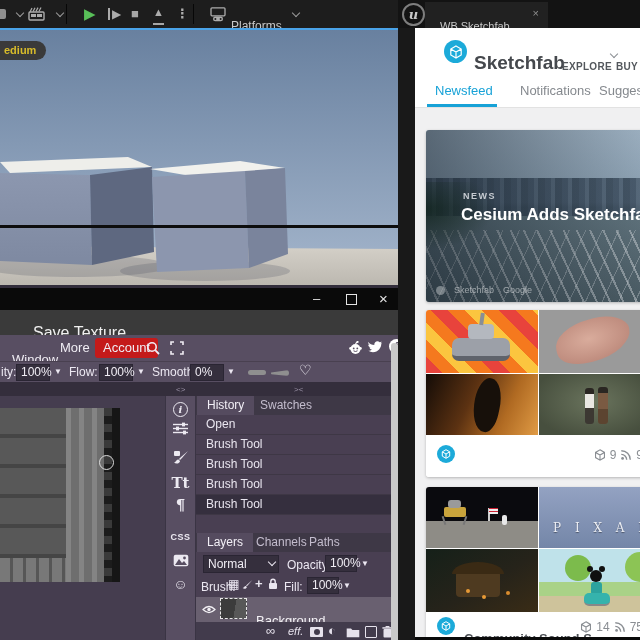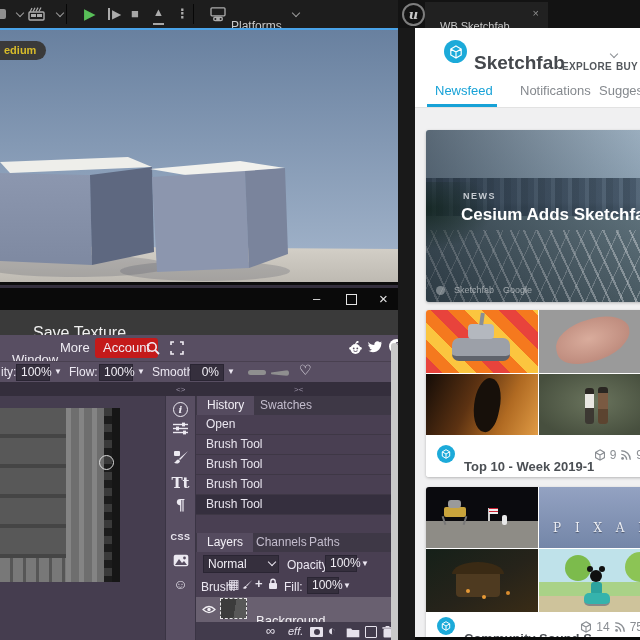--- a/index.html
+++ b/index.html
@@ -8,34 +8,34 @@
   .abs{position:absolute;}
   .nw{white-space:nowrap;margin-top:12px;}
   .chev{display:inline-block;width:5px;height:5px;border-right:1.5px solid #9a9a9a;border-bottom:1.5px solid #9a9a9a;
         transform:rotate(45deg);vertical-align:middle;margin:-2px 0 0 5px;}
   .chev.dark{border-color:#8a8e93;}
   
   #ue-toolbar{left:0;top:0;width:398px;height:28px;background:#1d1d1d;border-bottom:1px solid #0a0a0a;}
   .uesep{position:absolute;top:4px;bottom:4px;width:1px;background:#070707;}
   .ueicon{color:#acacac;font-size:13px;line-height:28px;}
   
-  #viewport{left:0;top:28px;width:398px;height:257px;background:#404040;}
+  #viewport{left:0;top:28px;width:398px;height:200px;background:#404040;}
   #vp-blue{left:0;top:0;width:100%;height:2px;background:#4aa3e8;}
   #vp-bottom{left:0;bottom:0;width:100%;height:3px;background:#0d0d0d;}
   #quality-badge{left:-8px;top:13px;height:19px;background:#3a3a3a;border-radius:10px;color:#d8bc2a;
     font-size:11px;font-weight:bold;line-height:19px;padding:0 10px 0 12px;}
   
   #pp{left:0;top:285px;width:398px;height:355px;background:#473f51;border-top:3px solid #332e3c;box-sizing:border-box;}
   #pp-chrome{left:0;top:0;width:100%;height:22px;background:#0a0a0a;}
   .winctl{color:#e4e4e4;font-size:13px;line-height:22px;}
   #pp-titlebar{left:0;top:22px;width:100%;height:25px;background:#3a3a3a;}
   #pp-title{left:33px;top:2px;color:#f0f0f0;font-size:16px;}
   #pp-menubar{left:0;top:47px;width:100%;height:26px;background:#584e62;}
   .ppmenu{color:#f0edf4;font-size:13px;line-height:26px;}
-  #pp-optbar{left:0;top:73px;width:100%;height:21px;background:#584e62;border-top:1px solid #494050;box-sizing:border-box;text-align:right;}
+  #pp-optbar{left:0;top:73px;width:100%;height:21px;background:#584e62;border-top:1px solid #494050;box-sizing:border-box;}
   .optlbl{color:#ece8f2;font-size:12px;line-height:20px;}
   .ppbox{background:#352f3d;border:1px solid #2a2533;color:#f0edf4;font-size:12px;line-height:15px;
          padding:0 4px;display:inline-block;box-sizing:border-box;}
   .dd{color:#ece8f2;font-size:8px;}
   #pp-strip{left:0;top:94px;width:100%;height:14px;background:#342e3c;color:#9a91a6;font-size:8px;}
   #pp-main{left:0;top:108px;width:398px;height:247px;background:#453d4f;}
   #pp-tools{left:165px;top:0;width:31px;height:100%;background:#584e62;border-left:1px solid #3a3444;
             border-right:1px solid #3a3444;box-sizing:border-box;}
   .toolico{position:absolute;left:0;width:100%;text-align:center;color:#ece9f1;}
   #pp-panels{left:196px;top:0;width:196px;height:100%;background:#493f52;}
@@ -387,21 +387,20 @@
         <div class="tile" style="left:113px;top:64px;width:112px;height:61px;background:radial-gradient(ellipse at 50% 45%,#6a745d,#474f3e 80%);">
           <span class="abs" style="left:46px;top:14px;width:9px;height:36px;background:linear-gradient(180deg,#2a2622 0 16%,#e9e7e2 16% 55%,#3c3832 55%);border-radius:3px;"></span>
           <span class="abs" style="left:59px;top:13px;width:10px;height:37px;background:linear-gradient(180deg,#2a2622 0 16%,#7a5a42 16% 60%,#5c4430 60%);border-radius:3px;"></span>
         </div>
         <div class="abs" style="left:0;top:126px;width:100%;height:41px;background:#fff;">
           <span class="avatar" style="top:9px;">
             <svg class="ico-svg" style="margin:4px auto 0 4px" width="10" height="10" viewBox="0 0 14 14">
                 <path d="M7,1 L12.2,4 V10 L7,13 L1.8,10 V4 Z M1.8,4 L7,7 L12.2,4 M7,7 V13" fill="none" stroke="#fff" stroke-width="1.4"></path>
               </svg>
           </span>
-          <span class="cfoot-title nw" style="top:11px;">Top 10 - Week 2019-1</span>
           <span class="counts" style="top:12px;">
             <svg class="ico-svg" width="12" height="12" viewBox="0 0 14 14">
                 <path d="M7,1 L12.2,4 V10 L7,13 L1.8,10 V4 Z M1.8,4 L7,7 L12.2,4 M7,7 V13" fill="none" stroke="#8a8e93" stroke-width="1.3"></path>
               </svg>
             <span>9</span>
             <svg class="ico-svg" width="12" height="12" viewBox="0 0 14 14">
                 <circle cx="3" cy="11" r="1.6" fill="#8a8e93"></circle>
                 <path d="M1.5,6.2 a6.3,6.3 0 0 1 6.3,6.3 M1.5,2 a10.5,10.5 0 0 1 10.5,10.5" fill="none" stroke="#8a8e93" stroke-width="1.6"></path>
               </svg>
             <span>9</span>

